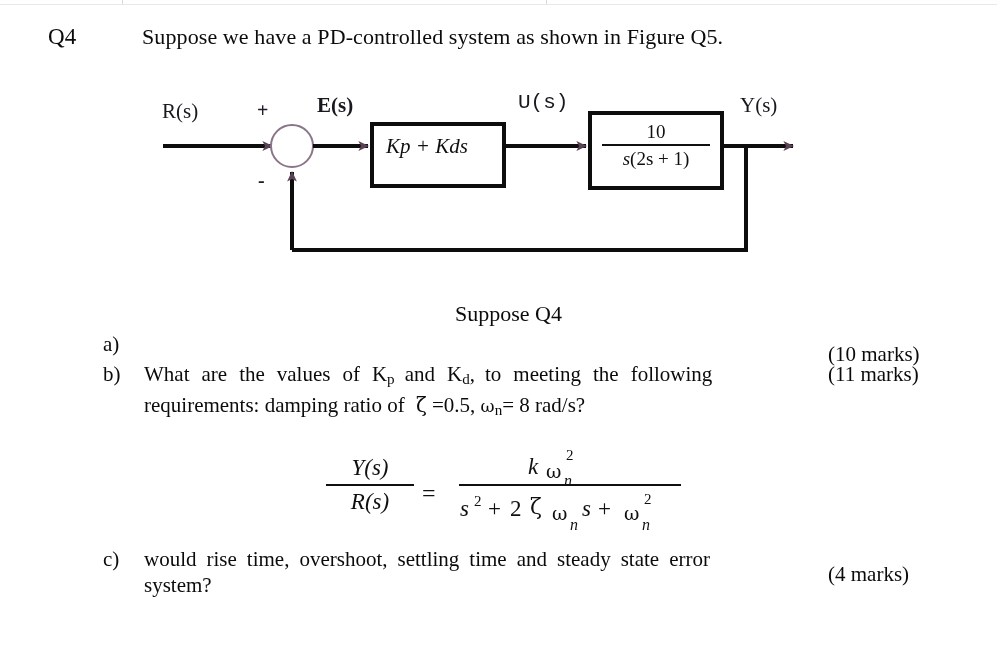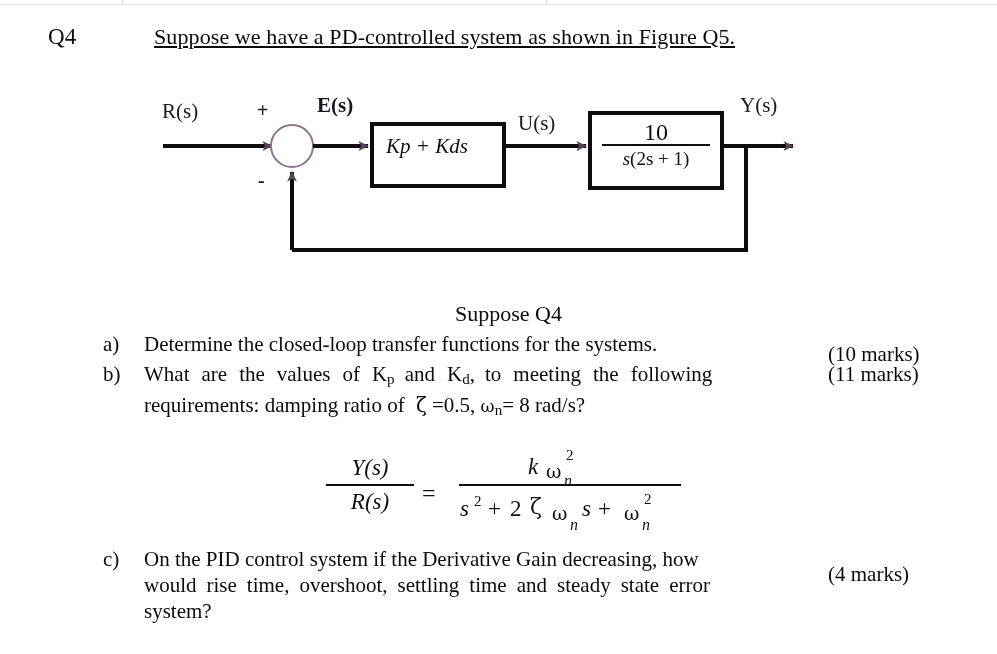--- a/index.html
+++ b/index.html
@@ -41,26 +41,25 @@
   
   #q-number {
     position: absolute;
     left: 48px; top: 23px;
     font-size: 23px;
     line-height: 28px;
     letter-spacing: 0.2px;
   }
   #q-stem {
     position: absolute;
-    left: 154px; top: 23px;
+    left: 142px; top: 23px;
     font-size: 22px;
     line-height: 28px;
     letter-spacing: 0.1px;
     white-space: nowrap;
-    text-decoration: underline;
   }
 
   
   #diagram {
     position: absolute;
     left: 0; top: 0;
     width: 997px;
     height: 300px;
   }
   #diagram svg { display: block; }
@@ -89,21 +88,21 @@
 
   
   .frac {
     position: absolute;
     text-align: center;
     font-family: "Liberation Serif", "DejaVu Serif", serif;
     color: #101010;
     white-space: nowrap;
   }
   .frac .num {
-    font-size: 24px;
+    font-size: 19px;
     line-height: 22px;
     padding: 0 6px;
   }
   .frac .bar {
     height: 2px;
     background: #101010;
     margin: 1px 0 2px 0;
   }
   .frac .den {
     font-size: 19px;
@@ -275,37 +274,36 @@
     <div class="dlabel" style="left:162px; top:99px;">R(s)</div>
 
     <div class="dlabel small-sign" style="left:257px; top:98px;">+</div>
 
     <div class="dlabel small-sign" style="left:258px; top:168px;">-</div>
 
     <div class="dlabel" style="left:317px; top:93px;font-weight:bold;">E(s)</div>
 
     <div class="blocktext" style="left:386px; top:134px;">Kp + Kds</div>
 
-    <div class="dlabel" style="left:518px; top:111px;">U(s)</div>
+    <div class="dlabel" style="left:518px; top:91px;font-family:Liberation Mono, monospace;">U(s)</div>
 
     <div class="frac" style="left:602px; top:121px; width:108px;">
       <div class="num">10</div>
       <div class="bar"></div>
       <div class="den"><span>s</span><span class="up">(2s + 1)</span></div>
     </div>
 
     <div class="dlabel" style="left:740px; top:93px;">Y(s)</div>
   </div>
 
   <div id="fig-caption">
     <span class="cap-inner">Suppose Q4</span>
   </div>
 
   <div class="qmark" style="top:331px;">a)</div>
-  <div class="qbody" style="top:331px;">Determine the closed-loop transfer functions for the systems.</div>
   <div class="marks" style="top:341px;">(10 marks)</div>
 
   <div class="qmark" style="top:361px;">b)</div>
   <div class="qbody" style="top:361px; width:676px;">
     <span class="justify-line">What<span class="jgap" style="width:12px"></span>are<span class="jgap" style="width:12px"></span>the<span class="jgap" style="width:12px"></span>values<span class="jgap" style="width:12px"></span>of<span class="jgap" style="width:12px"></span>K<sub>p</sub><span class="jgap" style="width:10px"></span>and<span class="jgap" style="width:12px"></span>K<sub>d</sub>,<span class="jgap" style="width:10px"></span>to<span class="jgap" style="width:12px"></span>meeting<span class="jgap" style="width:12px"></span>the<span class="jgap" style="width:12px"></span>following</span>
     <span class="justify-line">requirements: damping ratio of <span class="jgap" style="width:6px"></span><span class="greek">ζ</span> =0.5, <span class="omega">ω</span><sub>n</sub>= 8 rad/s?</span>
   </div>
   <div class="marks" style="top:361px;">(11 marks)</div>
 
 
@@ -338,19 +336,18 @@
         <span style="position:absolute; left:142px; top:8px; font-style:normal;">+</span>
         <span class="omega" style="position:absolute; left:168px; top:12px; font-style:normal;">ω</span>
         <span style="position:absolute; left:188px; top:-2px; font-size:15px; font-style:normal;">2</span>
         <span style="position:absolute; left:186px; top:24px; font-size:16px;">n</span>
       </div>
     </div>
   </div>
 
   <div class="qmark" style="top:546px;">c)</div>
   <div class="qbody" style="top:546px; width:676px;">
-    <span class="justify-line">On the PID control system if the Derivative Gain decreasing, how</span>
     <span class="justify-line">would<span class="jgap" style="width:10px"></span>rise<span class="jgap" style="width:10px"></span>time,<span class="jgap" style="width:10px"></span>overshoot,<span class="jgap" style="width:10px"></span>settling<span class="jgap" style="width:10px"></span>time<span class="jgap" style="width:10px"></span>and<span class="jgap" style="width:10px"></span>steady<span class="jgap" style="width:10px"></span>state<span class="jgap" style="width:10px"></span>error</span>
     <span class="justify-line">system?</span>
   </div>
   <div class="marks" style="top:546px;margin-top:15px;">(4 marks)</div>
 
 </div>
 
 </body></html>

